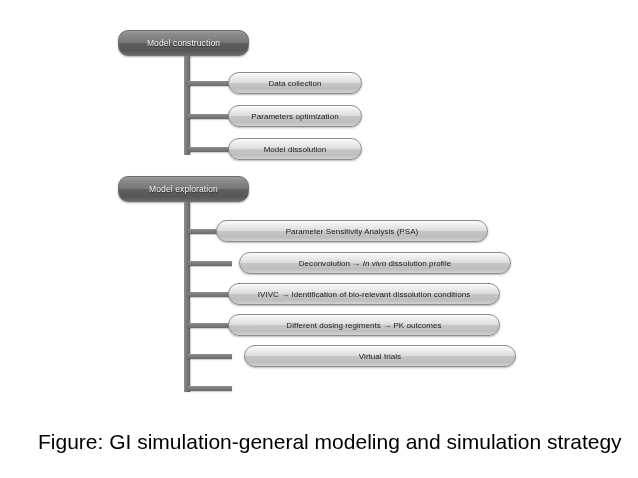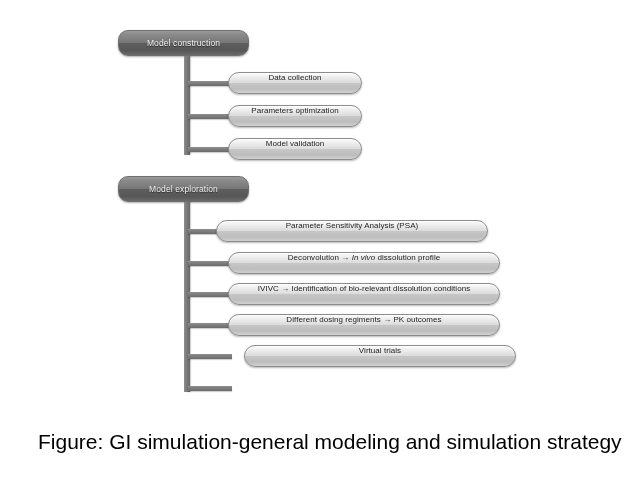--- a/index.html
+++ b/index.html
@@ -85,21 +85,21 @@
     background: linear-gradient(to bottom,
                 #fbfbfb 0%,
                 #efefef 18%,
                 #dcdcdc 48%,
                 #c6c6c6 52%,
                 #bdbdbd 80%,
                 #d2d2d2 100%);
     box-shadow: 0 1px 2px rgba(0,0,0,0.28),
                 inset 0 1px 0 rgba(255,255,255,0.85);
     display: flex;
-    align-items: flex-start;
+    align-items: center;
     justify-content: center;
   }
   .pill .label {
     color: #1d1d1d;
     font-size: 8px;
     letter-spacing: 0.05px;
     white-space: nowrap;
   }
   .pill .label i { font-style: italic; }
 
@@ -135,41 +135,41 @@
 
     <div class="pill" style="left:228px; top:72px;  width:134px;">
       <span class="label">Data collection</span>
     </div>
 
     <div class="pill" style="left:228px; top:105px; width:134px;">
       <span class="label">Parameters optimization</span>
     </div>
 
     <div class="pill" style="left:228px; top:138px; width:134px;">
-      <span class="label">Model validation</span>
+      <span class="label">Model dissolution</span>
     </div>
 
     <div class="header-box" id="box-model-exploration">
       <span class="label">Model exploration</span>
     </div>
 
     <div class="trunk" style="left:184px; top:202px; height:190px;"></div>
 
     <div class="branch" style="left:188px; top:229px; width:44px;"></div>
     <div class="branch" style="left:188px; top:261px; width:44px;"></div>
     <div class="branch" style="left:188px; top:292px; width:44px;"></div>
     <div class="branch" style="left:188px; top:323px; width:44px;"></div>
     <div class="branch" style="left:188px; top:354px; width:44px;"></div>
     <div class="branch" style="left:188px; top:386px; width:44px;"></div>
 
     <div class="pill" style="left:216px; top:220px; width:272px;">
       <span class="label">Parameter Sensitivity Analysis (PSA)</span>
     </div>
 
-    <div class="pill" style="left:228px; top:252px; width:272px;">
+    <div class="pill" style="left:239px; top:252px; width:272px;">
       <span class="label">Deconvolution → <i>In vivo</i> dissolution profile</span>
     </div>
 
     <div class="pill" style="left:228px; top:283px; width:272px;">
       <span class="label">IVIVC → Identification of bio-relevant dissolution conditions</span>
     </div>
 
     <div class="pill" style="left:228px; top:314px; width:272px;">
       <span class="label">Different dosing regiments → PK outcomes</span>
     </div>

